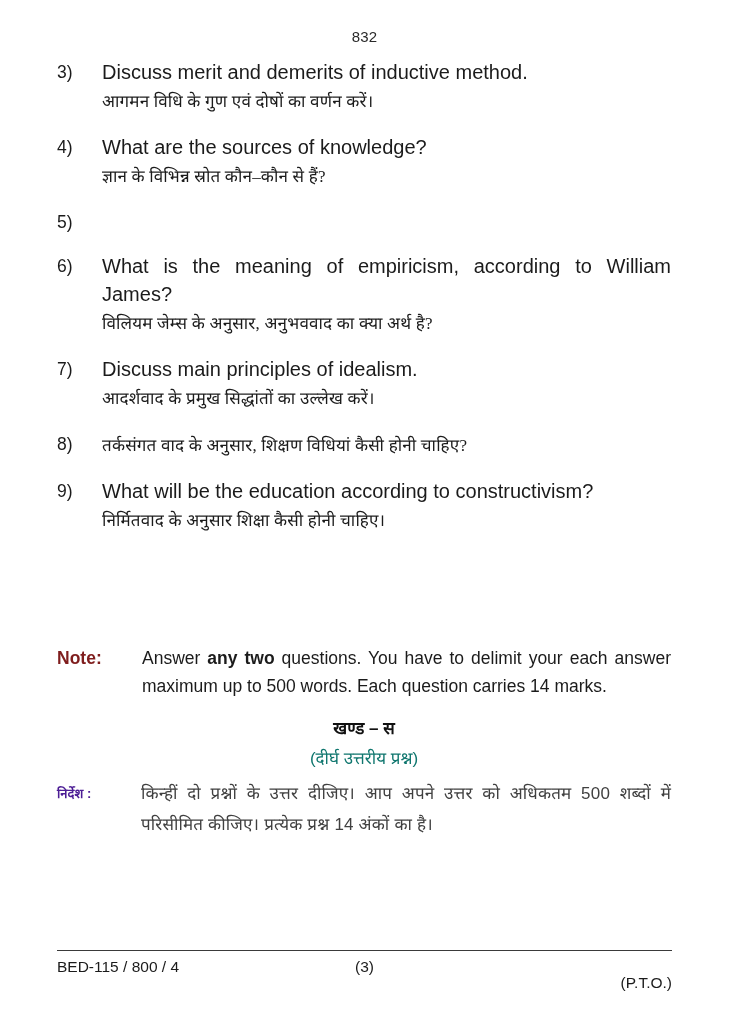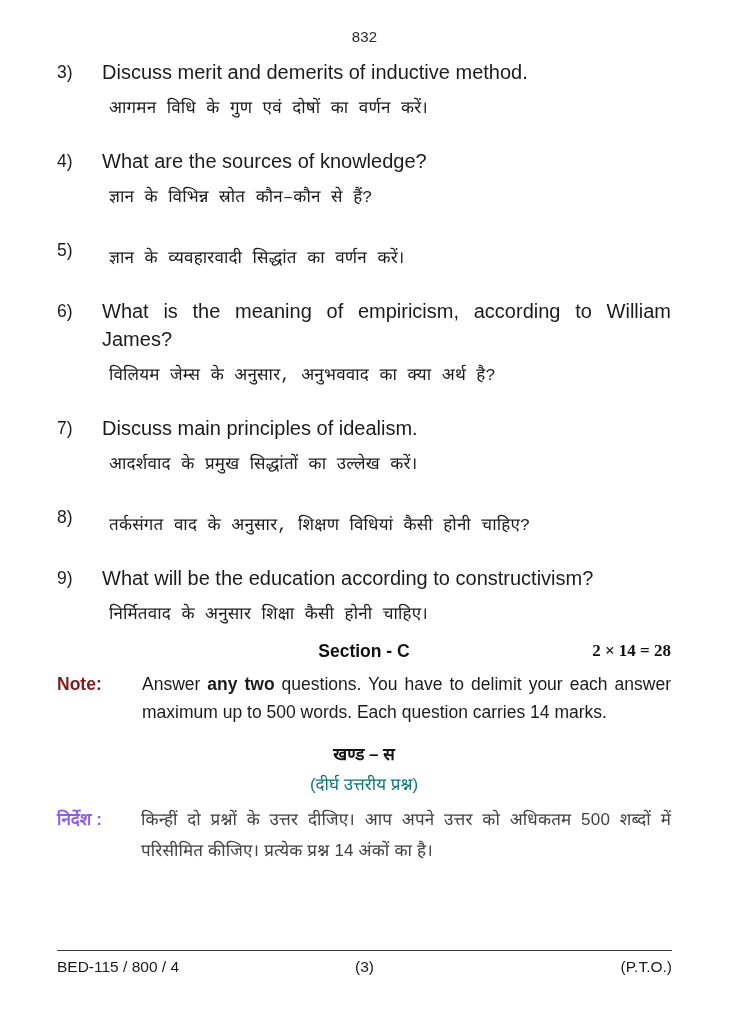--- a/index.html
+++ b/index.html
@@ -60,25 +60,25 @@
     font-size: 20px;
     line-height: 28px;
     color: #1b1b1b;
     margin: 0;
   }
   .q-en.justify {
     text-align: justify;
     text-align-last: left;
   }
   .q-hi {
-    font-family: Liberation Mono, monospace;
+    font-family: Liberation Serif, serif;
     font-size: 17px;
     line-height: 31px;
     color: #1b1b1b;
-    margin: 7px;
+    margin: 0;
     letter-spacing: 0.2px;
   }
 
   
   .section-block {
     position: absolute;
     top: 638px;
     left: 57px;
     width: 614px;
   }
@@ -154,24 +154,24 @@
 
   .nirdesh-row {
     display: flex;
     align-items: flex-start;
     margin-top: 4px;
   }
   .nirdesh-label {
     flex: 0 0 84px;
     width: 84px;
     font-family: "Liberation Sans", "DejaVu Sans", sans-serif;
-    font-size: 17px;
+    font-size: 13px;
     font-weight: bold;
     line-height: 31px;
-    color: #8b5cf6;
+    color: #4c1d95;
     white-space: nowrap;
   }
   .nirdesh-text {
     flex: 1 1 auto;
     font-family: "Liberation Sans", "DejaVu Sans", sans-serif;
     font-size: 17px;
     line-height: 31px;
     color: #404040;
     text-align: justify;
     text-align-last: left;
@@ -191,21 +191,21 @@
     margin: 0 0 7px 0;
   }
   .footer-row {
     position: relative;
     height: 22px;
     font-size: 15.5px;
     color: #1b1b1b;
   }
   .footer-left  { position: absolute; left: 0;  top: 0; }
   .footer-mid   { position: absolute; left: 0;  top: 0; width: 100%; text-align: center; }
-  .footer-right { position: absolute; right: 0; top: 0; }
+  .footer-right { position: absolute; right: 0; top: 16px; }
 </style>
 </head>
 <body>
 
 <div class="page">
 
   <div class="page-number-top">832</div>
 
   <div class="body-area">
       <div class="qitem">
@@ -218,21 +218,20 @@
       <div class="qitem">
         <div class="qnum">4)</div>
         <div class="qbody">
           <p class="q-en">What are the sources of knowledge?</p>
           <p class="q-hi">ज्ञान के विभिन्न स्रोत कौन–कौन से हैं?</p>
         </div>
       </div>
       <div class="qitem">
         <div class="qnum">5)</div>
         <div class="qbody">
-          <p class="q-hi">ज्ञान के व्यवहारवादी सिद्धांत का वर्णन करें।</p>
         </div>
       </div>
       <div class="qitem">
         <div class="qnum">6)</div>
         <div class="qbody">
           <p class="q-en justify">What is the meaning of empiricism, according to William James?</p>
           <p class="q-hi">विलियम जेम्स के अनुसार, अनुभववाद का क्या अर्थ है?</p>
         </div>
       </div>
       <div class="qitem">
@@ -252,24 +251,20 @@
         <div class="qnum">9)</div>
         <div class="qbody">
           <p class="q-en">What will be the education according to constructivism?</p>
           <p class="q-hi">निर्मितवाद के अनुसार शिक्षा कैसी होनी चाहिए।</p>
         </div>
       </div>
     </div>
 
   <div class="section-block">
 
-    <div class="section-head-row">
-      <div class="section-title">Section - C</div>
-      <div class="section-marks">2 × 14 = 28</div>
-    </div>
 
 
     <div class="note-row">
       <div class="note-label">Note:</div>
       <div class="note-text">
         <span>Answer </span><b>any two</b><span> questions. You have to delimit your each answer maximum up to 500 words. Each question carries 14 marks.</span>
       </div>
     </div>
 
     <div class="hi-section-title">खण्ड – स</div>

